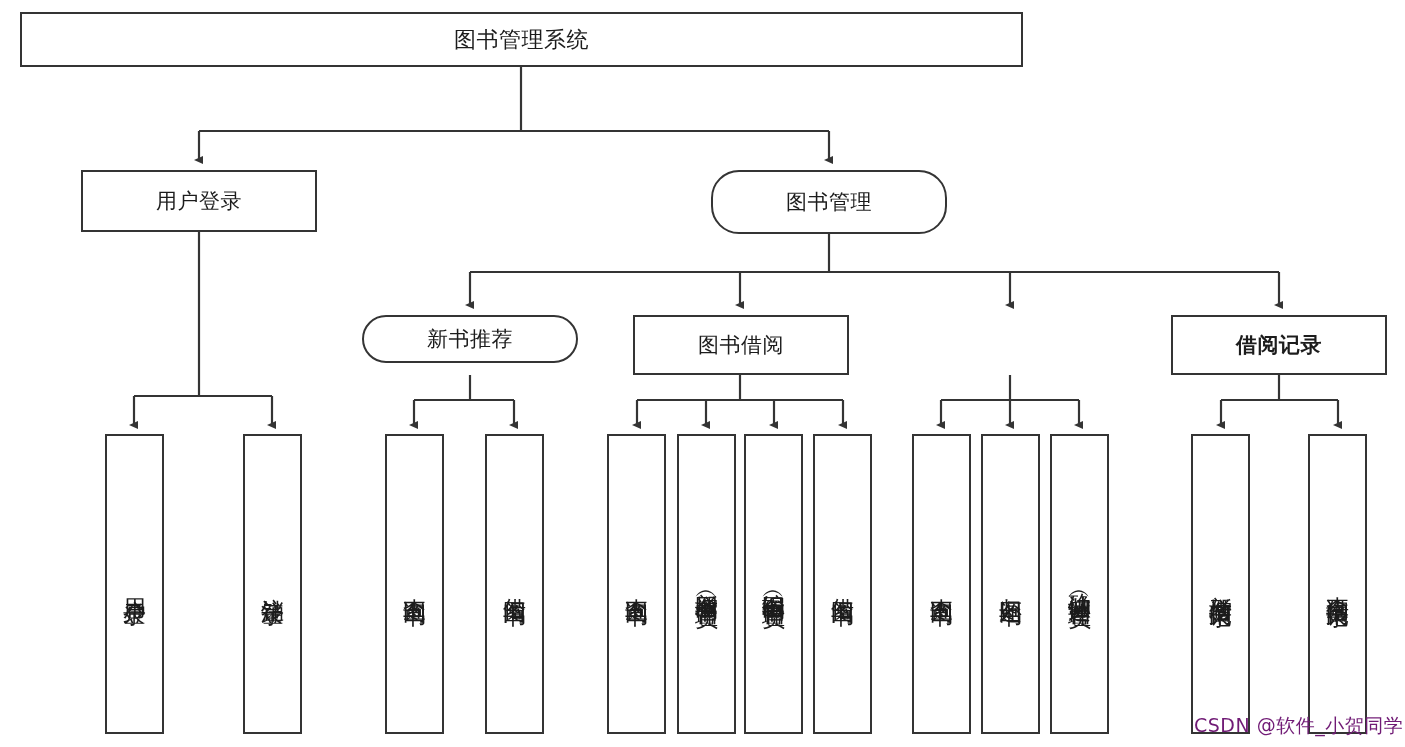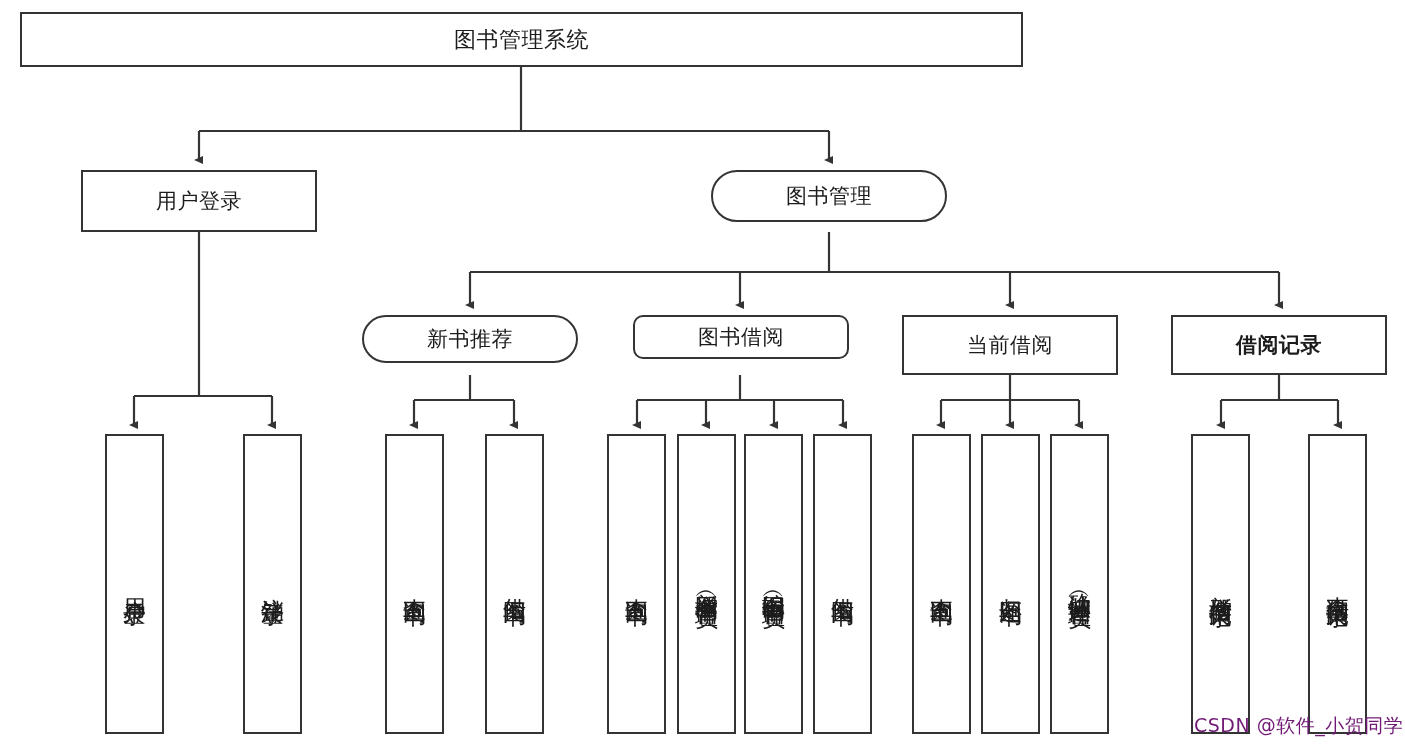--- a/index.html
+++ b/index.html
@@ -128,35 +128,32 @@
   </svg>
 
   <div class="node h root" style="left:20px; top:12px; width:1003px; height:55px;">
     <span class="lbl">图书管理系统</span>
   </div>
 
   <div class="node h" style="left:81px; top:170px; width:236px; height:62px;">
     <span class="lbl">用户登录</span>
   </div>
 
-  <div class="node h" style="left:711px; top:170px; width:236px; height:52px;border-radius:28px;">
+  <div class="node h" style="left:711px; top:170px; width:236px; height:64px;border-radius:28px;">
     <span class="lbl">图书管理</span>
   </div>
 
   <div class="node h" style="left:362px; top:315px; width:216px; height:48px;border-radius:27px;">
     <span class="lbl">新书推荐</span>
   </div>
 
-  <div class="node h" style="left:633px; top:315px; width:216px; height:44px;border-radius:10px;">
+  <div class="node h" style="left:633px; top:315px; width:216px; height:60px;">
     <span class="lbl">图书借阅</span>
   </div>
 
-  <div class="node h" style="left:902px; top:315px; width:216px; height:60px;">
-    <span class="lbl">当前借阅</span>
-  </div>
 
   <div class="node h" style="left:1171px; top:315px; width:216px; height:60px;font-weight:bold;">
     <span class="lbl">借阅记录</span>
   </div>
 
   <div class="node v" style="left:105px; top:434px; width:59px; height:300px;">
     <span class="lbl">用户登录</span>
   </div>
 
   <div class="node v" style="left:243px; top:434px; width:59px; height:300px;">

